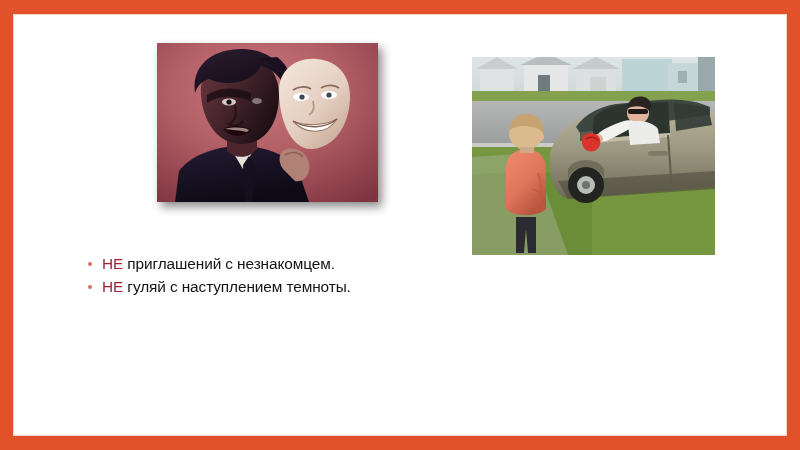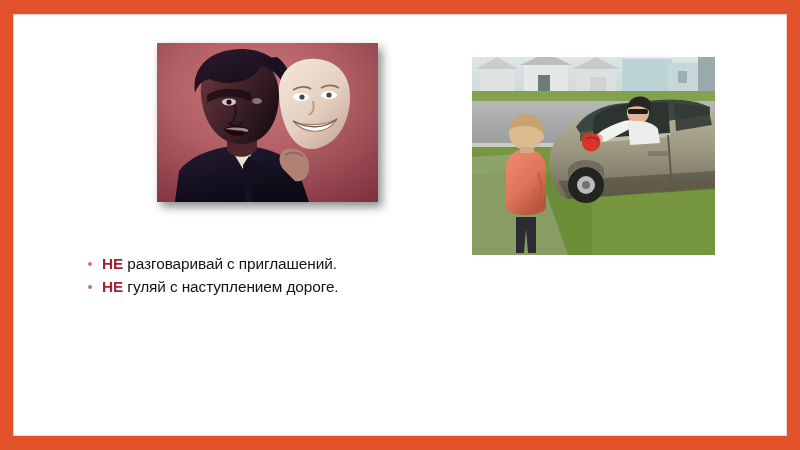--- a/index.html
+++ b/index.html
@@ -79,21 +79,21 @@
     position: absolute;
     left: 8px;
     top: 9px;
     width: 4px;
     height: 4px;
     border-radius: 50%;
     background: #d4705f;
   }
   .ne {
     color: #9e2436;
-    font-weight: bold;
+    font-weight: normal;
   }
   .rest {
     color: #141414;
   }
 </style>
 </head>
 <body>
 
 <div class="slide">
   <div class="slide-inner">
@@ -272,26 +272,26 @@
         <circle cx="68" cy="80" r="4" fill="#e2b894"></circle>
 
         <path d="M48 90 L62 90 L62 96 L48 96 Z" fill="#cfa98a"></path>
       </svg>
     </div>
 
     <div class="bullets">
 
       <div class="bullet-line">
         <span class="dot"></span>
-        <span class="ne">НЕ</span><span class="rest"> разговаривай с приглашений.</span>
+        <span class="ne">НЕ</span><span class="rest"> приглашений с незнакомцем.</span>
       </div>
 
 
 
       <div class="bullet-line">
         <span class="dot"></span>
-        <span class="ne">НЕ</span><span class="rest"> гуляй с наступлением дороге.</span>
+        <span class="ne">НЕ</span><span class="rest"> гуляй с наступлением темноты.</span>
       </div>
 
     </div>
 
   </div>
 </div>
 
 </body></html>

